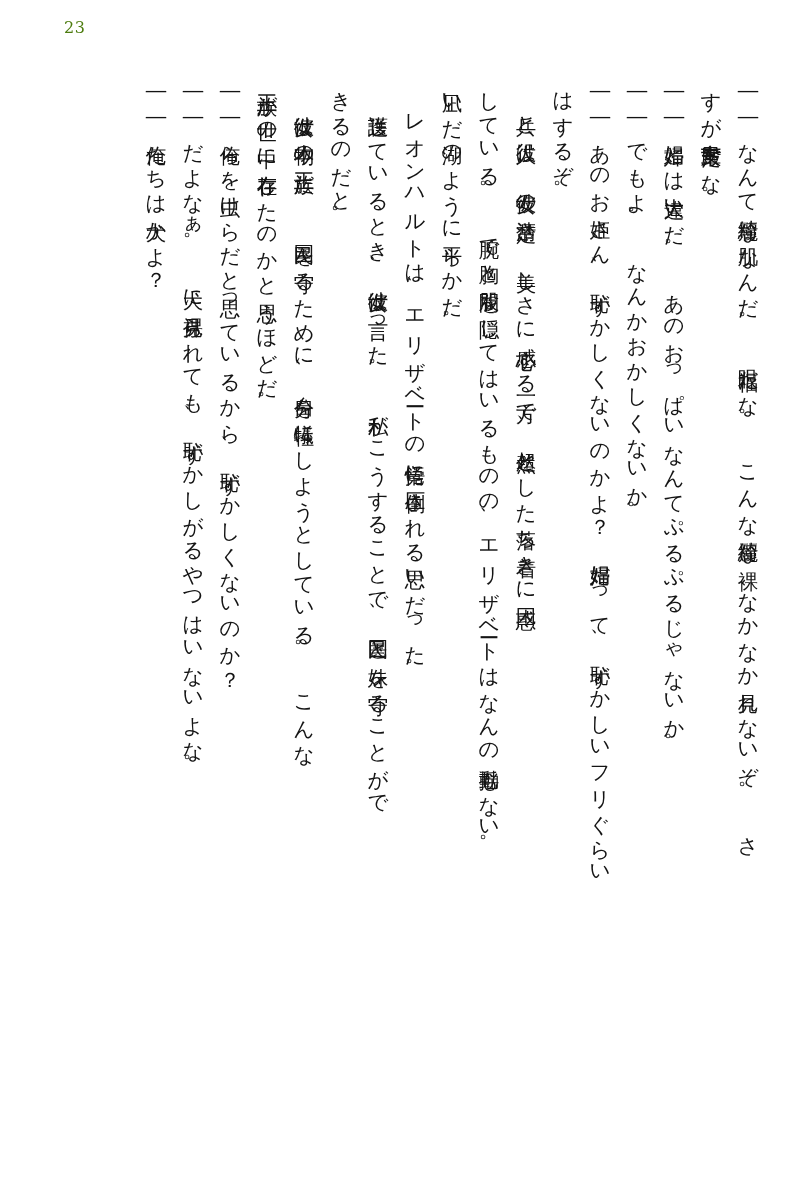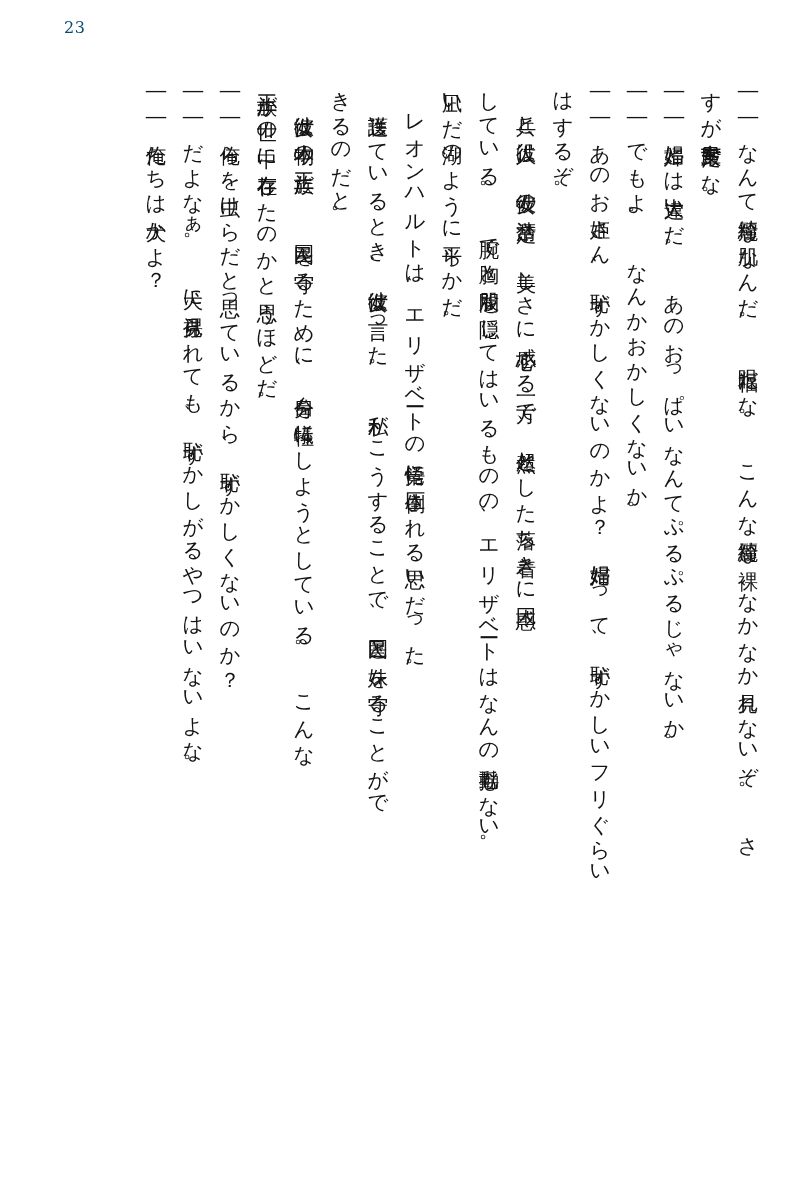--- a/index.html
+++ b/index.html
@@ -15,21 +15,21 @@
     overflow: hidden;
     font-family: "DejaVu Serif", "Liberation Serif", serif;
     color: #111111;
   }
   .page-number {
     position: absolute;
     top: 18px;
     left: 64px;
     font-size: 16px;
     font-family: "DejaVu Serif", "Liberation Serif", serif;
-    color: #0c4a6e;
+    color: #4d7c0f;
     letter-spacing: 0.5px;
   }
   .body-text {
     position: absolute;
     top: 78px;
     left: 30px;
     right: 34px;
     height: 1070px;
     display: flex;
     flex-direction: row-reverse;

